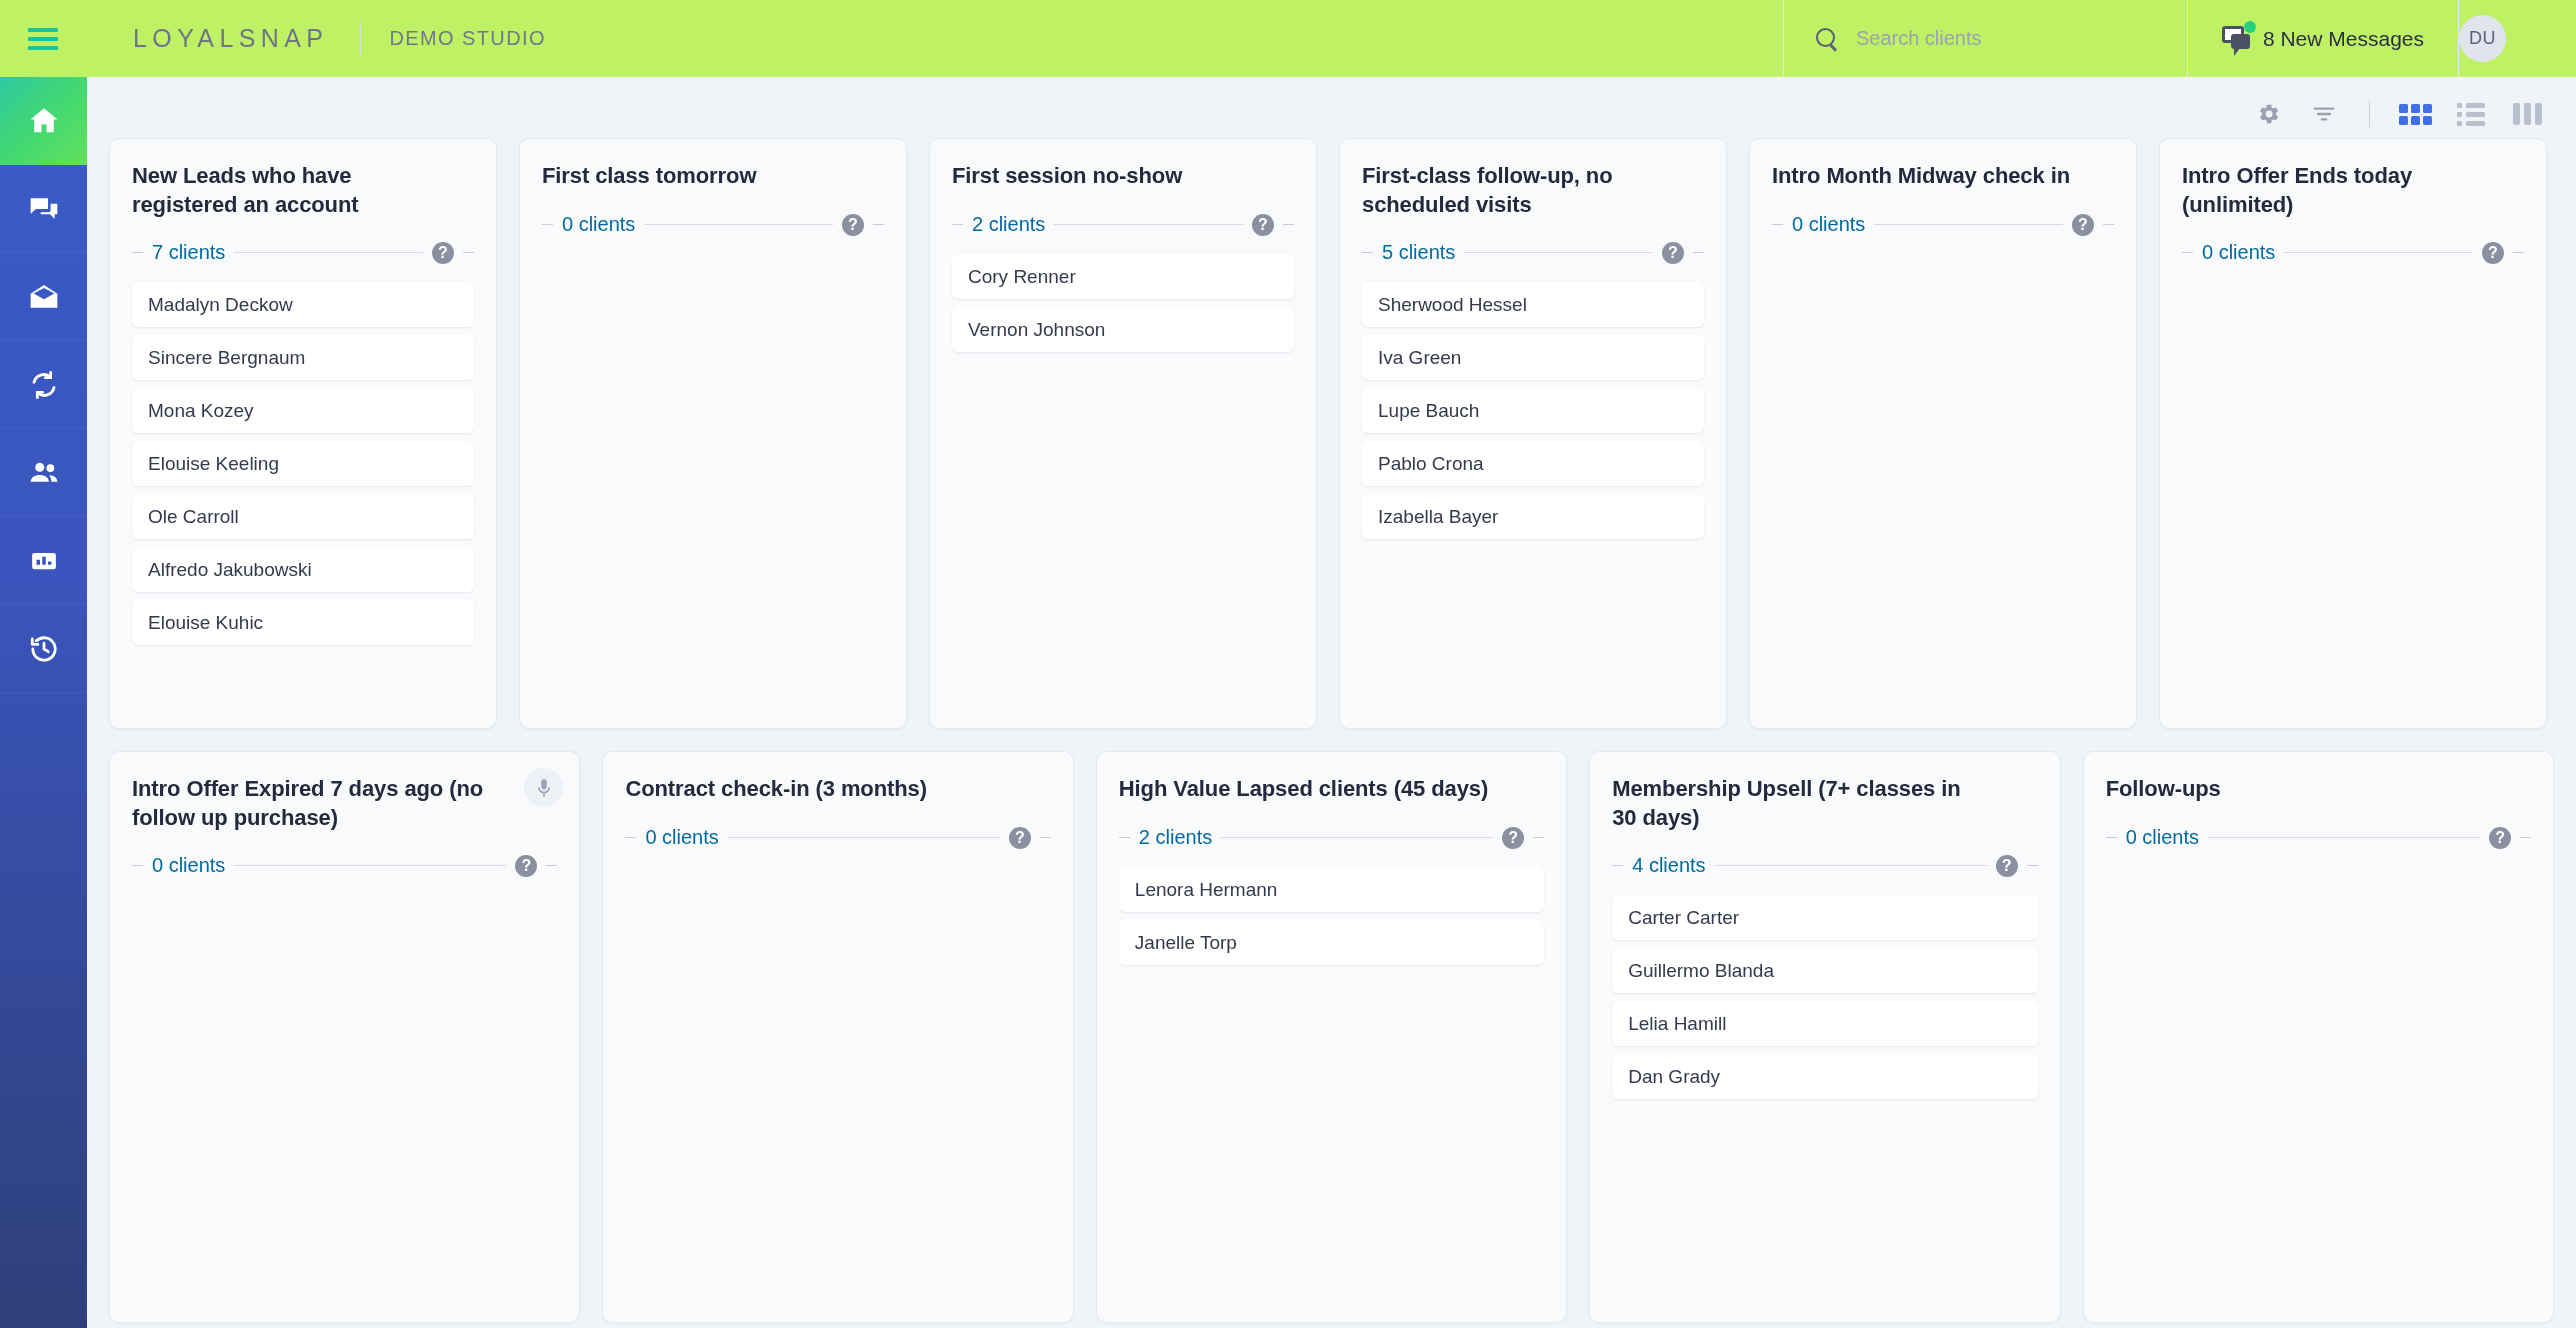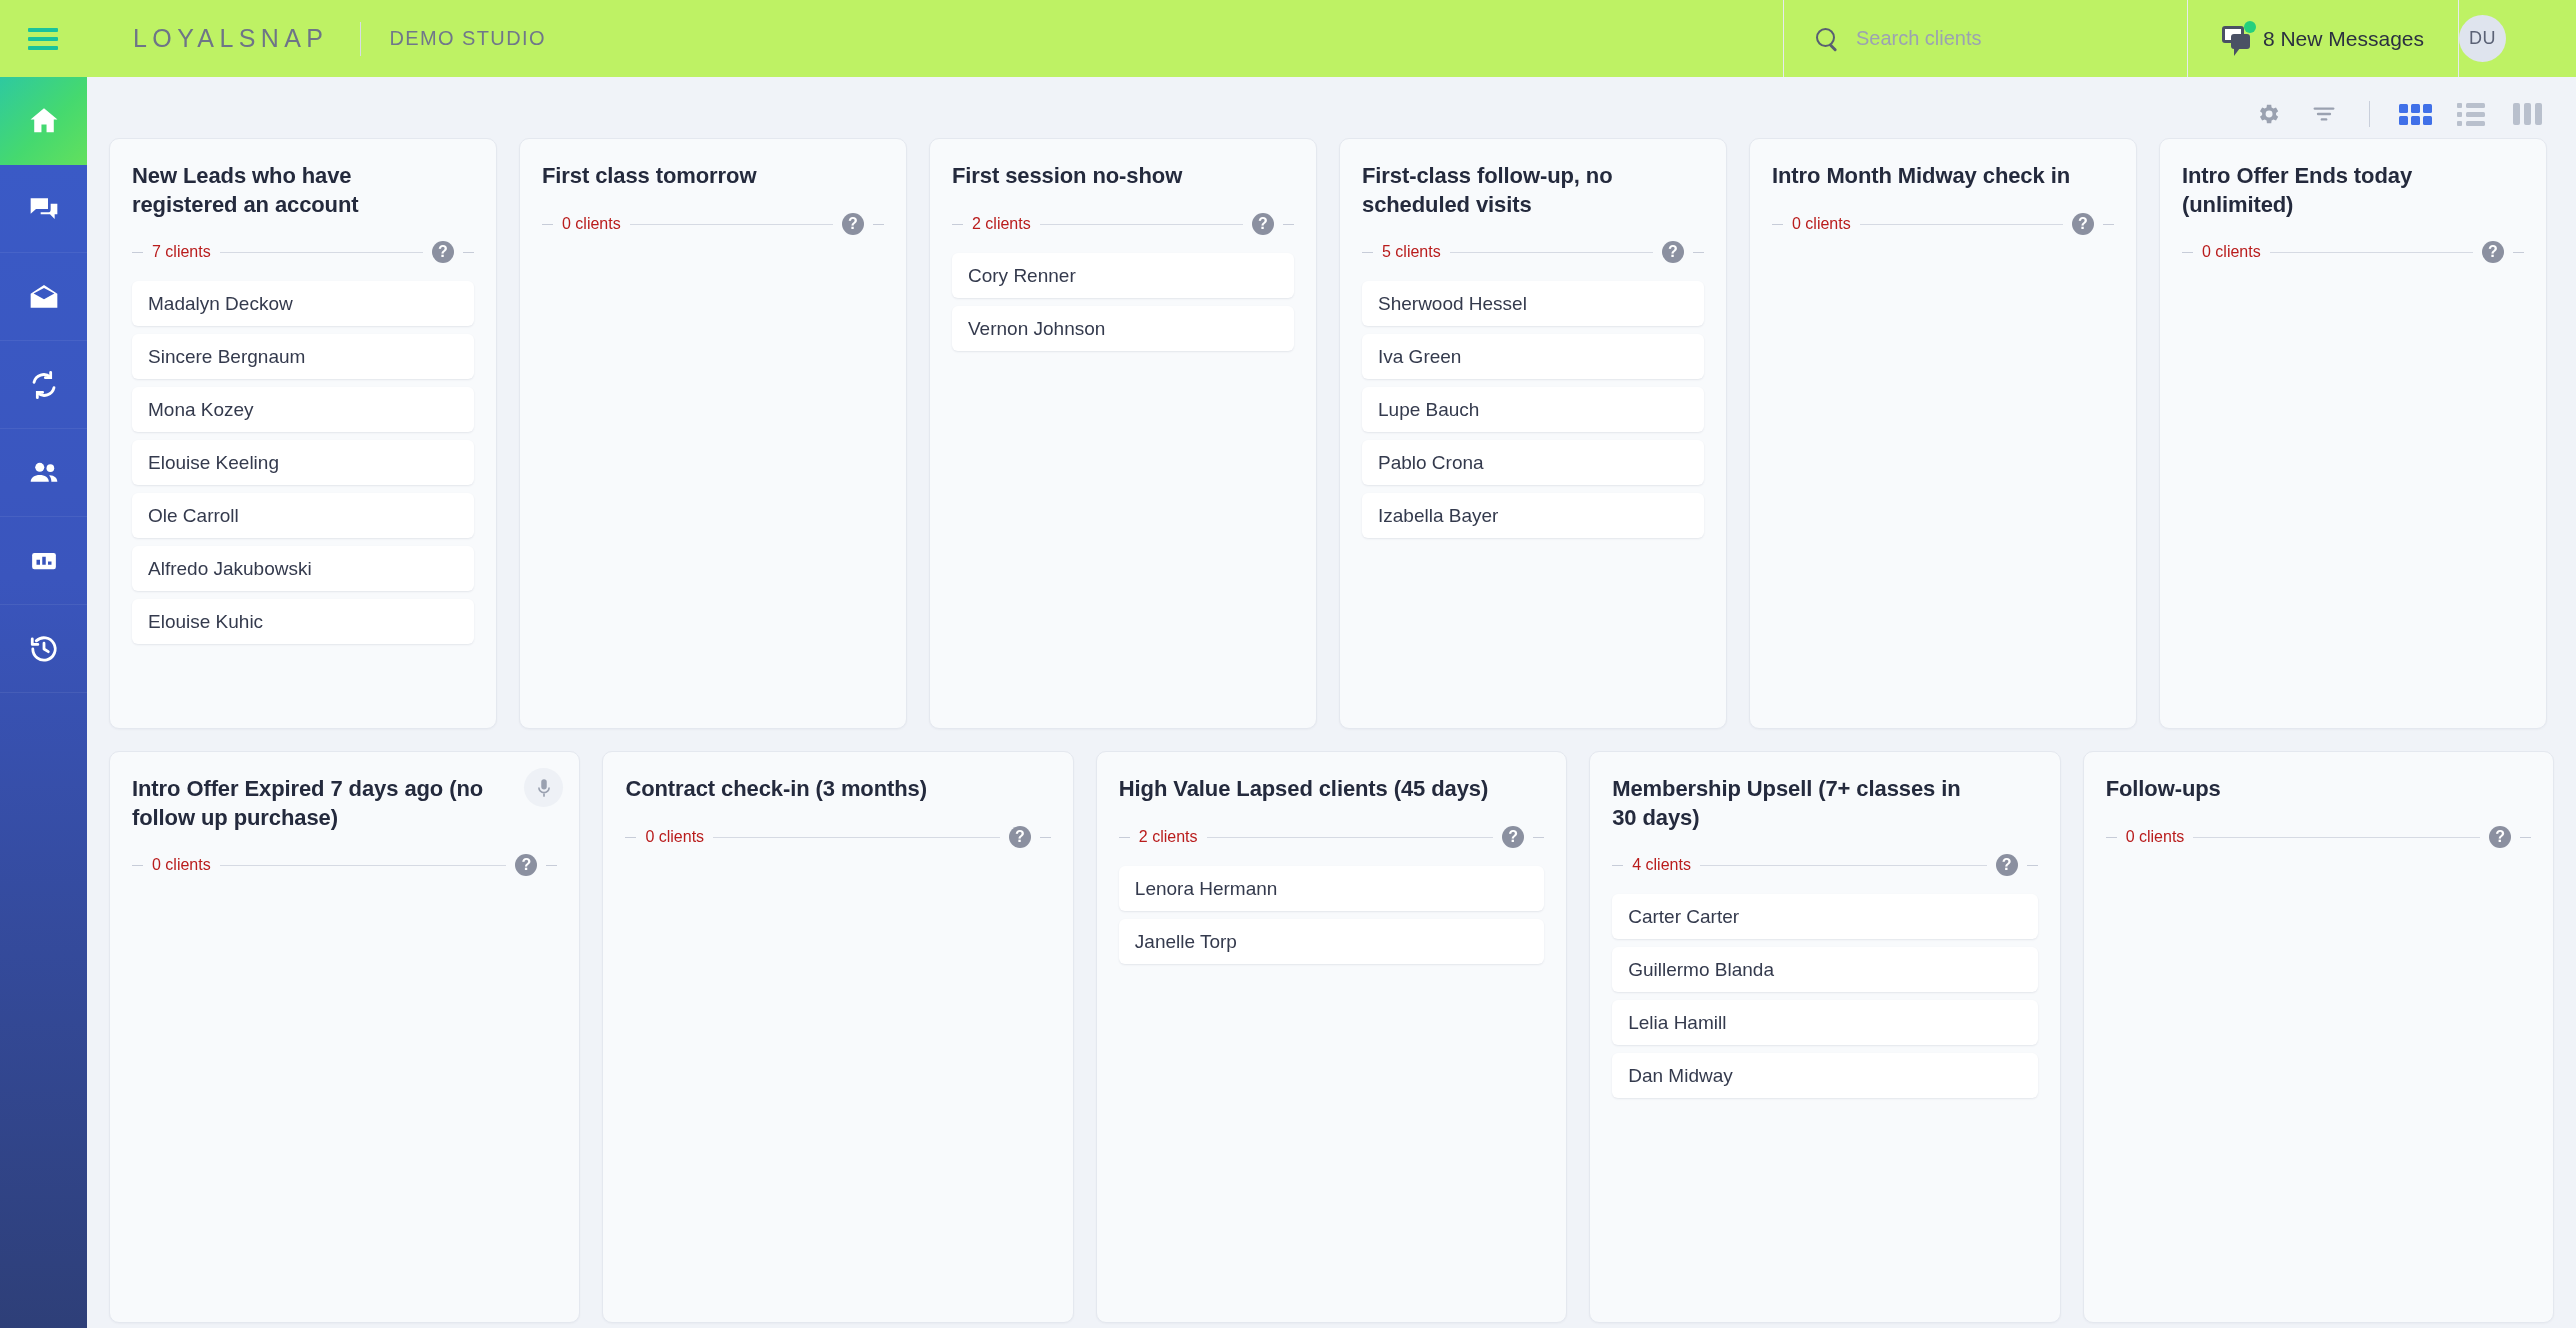--- a/index.html
+++ b/index.html
@@ -160,21 +160,21 @@
     padding-right: 39px;
     min-height: 30px;
   }
   .row2 .card-title { padding-right: 49px; }
 
   .card-meta {
     display: flex; align-items: center; gap: 9px;
     margin-top: 22px; margin-bottom: 18px;
   }
   .meta-dash { width: 11px; height: 1px; background: #c7ccd8; flex: 0 0 auto; }
-  .meta-count { font-size: 16px; color: #b91c1c; white-space: nowrap; flex: 0 0 auto; }
+  .meta-count { font-size: 20px; color: #0369a1; white-space: nowrap; flex: 0 0 auto; }
   .meta-line { flex: 1 1 auto; height: 1px; background: #d6dae3; min-width: 10px; }
   .help-icon {
     flex: 0 0 auto; width: 22px; height: 22px; border-radius: 50%;
     background: #8b90a0; color: #ffffff;
     display: flex; align-items: center; justify-content: center;
     font-size: 16px; font-weight: 700; cursor: pointer;
     line-height: 1;
   }
 
   .client-list { display: flex; flex-direction: column; gap: 8px; }
@@ -495,21 +495,21 @@
         <span class="meta-dash"></span>
         <span class="meta-count">4 clients</span>
         <span class="meta-line"></span>
         <span class="help-icon">?</span>
         <span class="meta-dash"></span>
       </div>
       <div class="client-list">
         <div class="client-pill">Carter Carter</div>
         <div class="client-pill">Guillermo Blanda</div>
         <div class="client-pill">Lelia Hamill</div>
-        <div class="client-pill">Dan Midway</div>
+        <div class="client-pill">Dan Grady</div>
       </div>
     </div>
 
     <div class="card">
       <div class="card-title">Follow-ups</div>
       <div class="card-meta">
         <span class="meta-dash"></span>
         <span class="meta-count">0 clients</span>
         <span class="meta-line"></span>
         <span class="help-icon">?</span>

